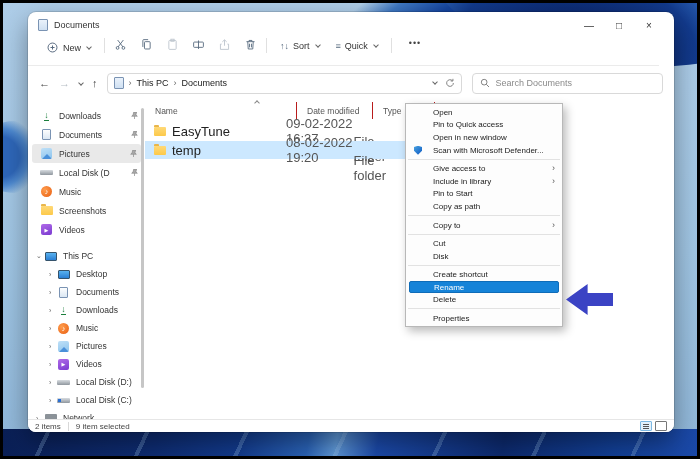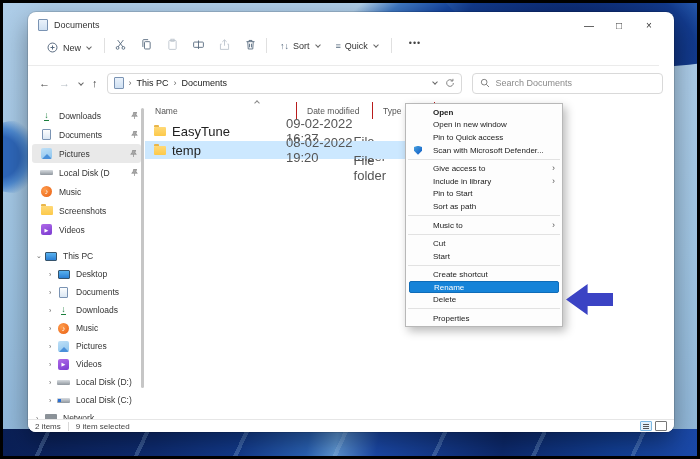--- a/index.html
+++ b/index.html
@@ -93,21 +93,21 @@
   .frow { position:absolute; left:0; width:262px; height:18px; display:flex; align-items:center; font-size:13px; color:#222; padding-left:8px; }
   .frow .fname { margin-left:6px; width:128px; white-space:nowrap; }
   .frow .fdate { width:76px; color:#555; }
   .frow .ftype { width:60px; color:#555;margin-top:36px; }
   .frow.sel { background:#cce8ff; }
 
   
   .cmenu { position:absolute; left:377px; top:91px; width:158px; background:#fdfdfd; border:1px solid #b8b8b8;
     box-shadow:3px 4px 9px rgba(0,0,0,.28); padding:2px 0; z-index:40; }
   .mi { height:12.6px; display:flex; align-items:center; padding-left:27px; font-size:8px; color:#1a1a1a; position:relative; }
-  .mi.bold { font-weight:bold; }
+  .mi.bold { font-weight:normal; }
   .mi .mic { position:absolute; left:8px; top:2px; }
   .mi .sub { position:absolute; right:7px; top:1px; font-size:9px; color:#555; }
   .mi.hl { background:#1683d8; color:#fff; margin:0 3px; padding-left:24px; border-radius:2px; border:1px solid #0f6cb8; height:12px; }
   .msep { height:1px; background:#e2e2e2; margin:2.5px 2px; }
   .shield { width:8px; height:9px; background:linear-gradient(135deg,#4aa3e0,#0b57c2); clip-path:polygon(50% 0,100% 14%,100% 55%,50% 100%,0 55%,0 14%); }
 
   
   .statusbar { position:absolute; left:0; bottom:0; right:0; height:13px; border-top:1px solid #e6e6e6; display:flex; align-items:center;
     font-size:8px; color:#444; padding:0 7px; border-radius:0 0 8px 8px; background:#fff; }
   .st-sep { width:1px; height:9px; background:#d8d8d8; margin:0 7px; }
@@ -385,55 +385,55 @@
             <span class="ftype">File folder</span>
           </div>
         </div>
       </div>
 
       <div class="cmenu">
         <div class="mi bold">
             <span>Open</span>
           </div>
         <div class="mi">
+            <span>Pin to Quick access</span>
+          </div>
+        <div class="mi">
             <span>Open in new window</span>
-          </div>
-        <div class="mi">
-            <span>Pin to Quick access</span>
           </div>
         <div class="mi">
           <span class="mic shield"></span>
           <span>Scan with Microsoft Defender...</span>
         </div>
         <div class="msep"></div>
         <div class="mi">
             <span>Give access to</span>
             <span class="sub">›</span>
           </div>
         <div class="mi">
             <span>Include in library</span>
             <span class="sub">›</span>
           </div>
         <div class="mi">
             <span>Pin to Start</span>
           </div>
         <div class="mi">
-            <span>Sort as path</span>
+            <span>Copy as path</span>
           </div>
         <div class="msep"></div>
         <div class="mi">
-            <span>Music to</span>
+            <span>Copy to</span>
             <span class="sub">›</span>
           </div>
         <div class="msep"></div>
         <div class="mi">
             <span>Cut</span>
           </div>
         <div class="mi">
-            <span>Start</span>
+            <span>Disk</span>
           </div>
         <div class="msep"></div>
         <div class="mi">
             <span>Create shortcut</span>
           </div>
         <div class="mi hl">
             <span>Rename</span>
           </div>
         <div class="mi">
             <span>Delete</span>

